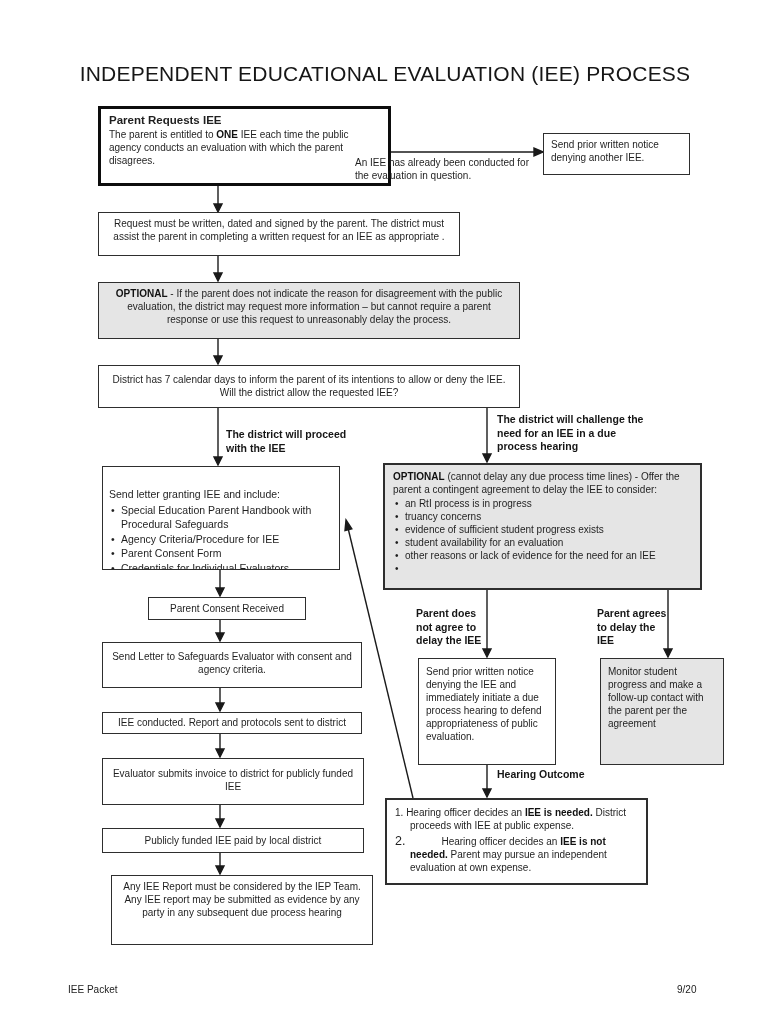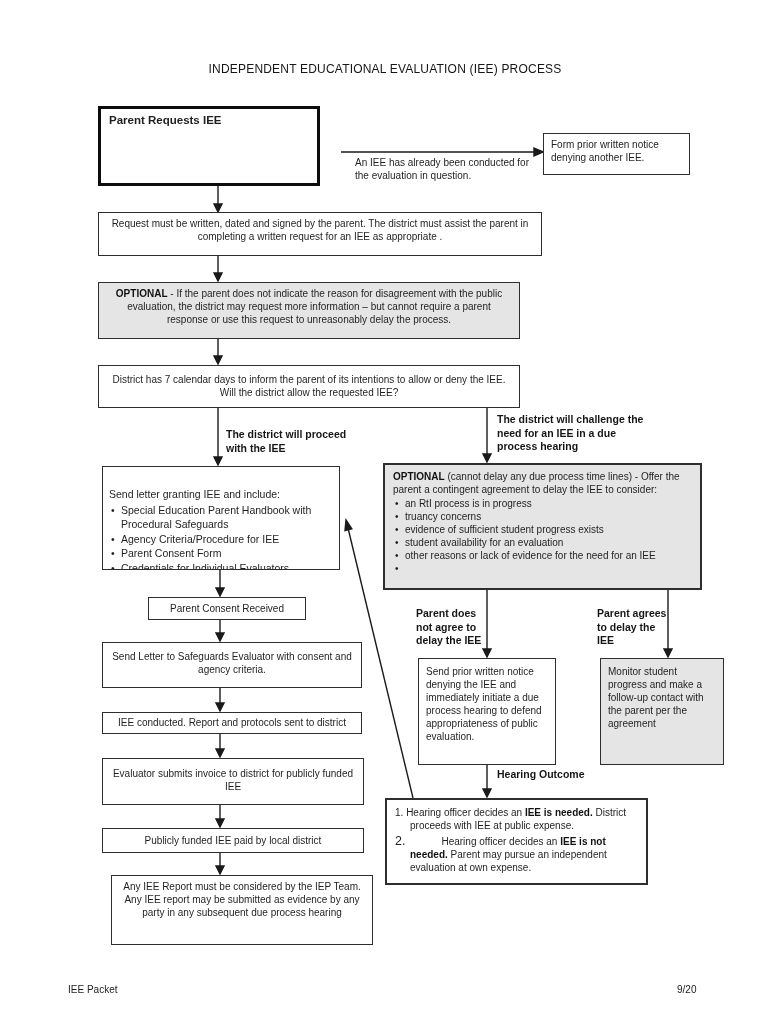--- a/index.html
+++ b/index.html
@@ -5,21 +5,21 @@
   * { margin:0; padding:0; box-sizing:border-box; }
   html,body { background:#888; }
   body { font-family:"Liberation Sans", sans-serif; }
   #page {
     position:relative; width:770px; height:1024px; background:#ffffff;
     margin:0 auto; overflow:hidden; color:#1f1f1f;
   }
   #connectors { position:absolute; left:0; top:0; width:770px; height:1024px; pointer-events:none; }
   .title {
     position:absolute; top:62px; left:0; width:770px; text-align:center;
-    font-size:12px; font-weight:400; letter-spacing:0.2px; color:#161616;
+    font-size:21px; font-weight:400; letter-spacing:0.2px; color:#161616;
   }
   .box {
     position:absolute; border:1.5px solid #2e2e2e; background:#ffffff;
     font-size:10px; line-height:13px; color:#1f1f1f; padding:4px 7px;
   }
   .center { text-align:center; }
   .gray { background:#e5e5e5; }
   .thick { border:3.5px solid #0d0d0d; }
   .border2 { border-width:2px; }
   .blabel { position:absolute; font-weight:bold; font-size:10.5px; line-height:13.5px; color:#161616; }
@@ -87,29 +87,30 @@
       <line x1="487" y1="765" x2="487" y2="790"></line>
       <polygon points="487,797 483,789 491,789"></polygon>
 
       <line x1="413" y1="798" x2="348" y2="528"></line>
       <polygon points="346,520 351.8,528.9 345,530.5"></polygon>
     </g>
   </svg>
 
   <div class="title">INDEPENDENT EDUCATIONAL EVALUATION (IEE) PROCESS</div>
 
-  <div class="box thick" style="left:98px; top:106px; width:222px; height:80px; padding:5px 8px;">
+  <div class="box thick" style="left:98px; top:106px; width:293px; height:80px; padding:5px 8px;">
     <div style="font-size:11.5px; font-weight:bold; margin-bottom:1px;">Parent Requests IEE</div>
+    <div><span>The parent is entitled to </span><b>ONE</b><span> IEE each time the public agency conducts an evaluation with which the parent disagrees.</span></div>
   </div>
 
-  <div class="box" style="left:543px; top:133px; width:147px; height:42px;">Form prior written notice denying another IEE.</div>
+  <div class="box" style="left:543px; top:133px; width:147px; height:42px;">Send prior written notice denying another IEE.</div>
 
   <div style="position:absolute; left:355px; top:156px; width:190px; font-size:10px; line-height:13px;">An IEE has already been conducted for the evaluation in question.</div>
 
-  <div class="box center" style="left:98px; top:212px; width:444px; height:44px;">Request must be written, dated and signed by the parent. The district must assist the parent in completing a written request for an IEE as appropriate .</div>
+  <div class="box center" style="left:98px; top:212px; width:362px; height:44px;">Request must be written, dated and signed by the parent. The district must assist the parent in completing a written request for an IEE as appropriate .</div>
 
   <div class="box center gray" style="left:98px; top:282px; width:422px; height:57px;"><b>OPTIONAL</b><span> - If the parent does not indicate the reason for disagreement with the public evaluation, the district may request more information – but cannot require a parent response or use this request to unreasonably delay the process.</span></div>
 
   <div class="box center" style="left:98px; top:365px; width:422px; height:43px; padding-top:7px;">District has 7 calendar days to inform the parent of its intentions to allow or deny the IEE. Will the district allow the requested IEE?</div>
 
   <div class="blabel" style="left:226px; top:428px; width:130px;">The district will proceed with the IEE</div>
   <div class="blabel" style="left:497px; top:413px; width:148px;">The district will challenge the need for an IEE in a due process hearing</div>
 
   <div class="box clip grant-box" style="left:102px; top:466px; width:238px; height:104px; padding:20px 6px;">
     <div>Send letter granting IEE and include:</div>

